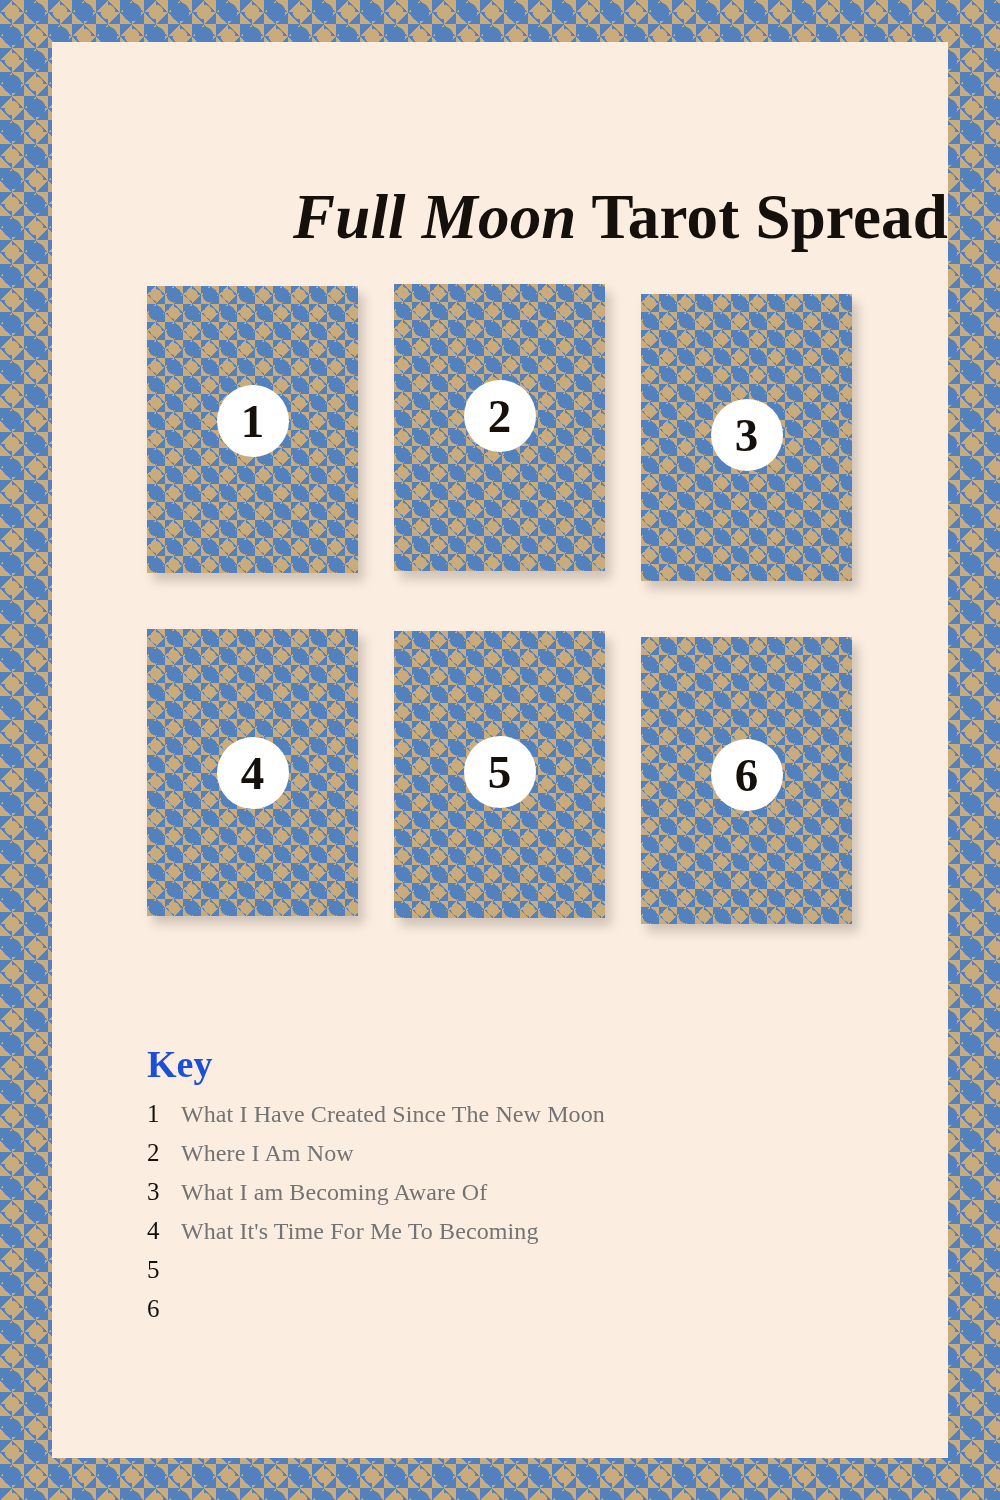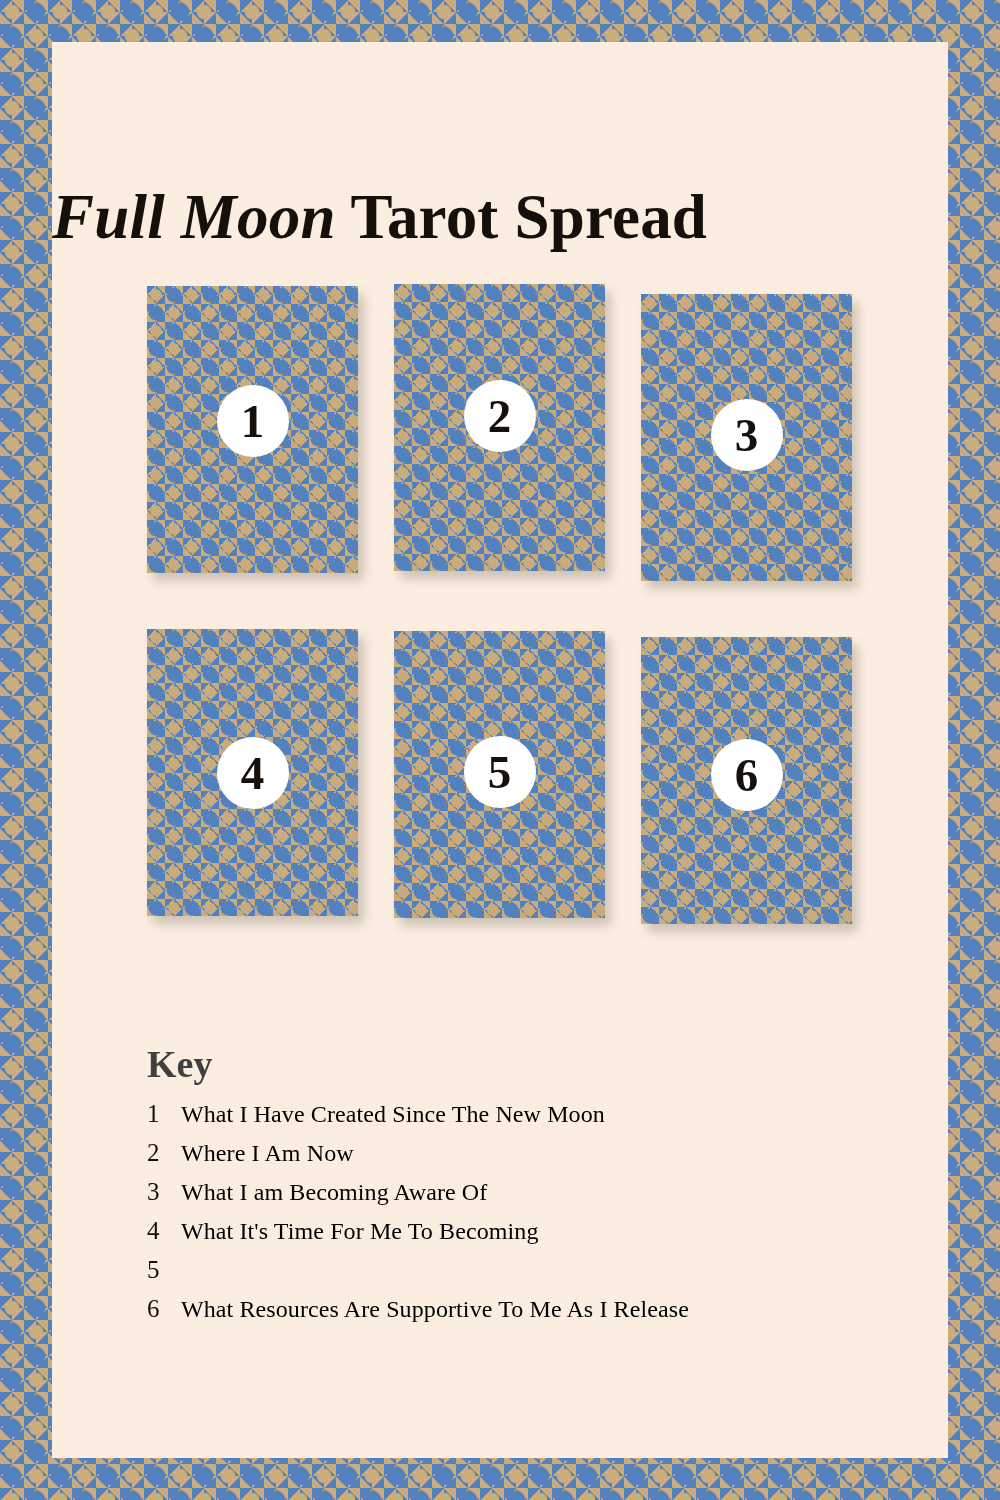--- a/index.html
+++ b/index.html
@@ -39,21 +39,21 @@
     right: 52px;
     bottom: 42px;
     background: #fbeee1;
   }
 
   .title {
     position: absolute;
     left: 0;
     right: 0;
     top: 100px;
-    text-align: left;
+    text-align: right;
     font-size: 63px;
     line-height: 1.05;
     color: #15100c;
     letter-spacing: 0.2px;
     white-space: nowrap;
   }
   .title .em {
     font-style: italic;
     font-weight: 700;
   }
@@ -121,21 +121,21 @@
   
   .key {
     position: absolute;
     left: 95px;
     top: 1000px;
     width: 760px;
   }
   .key-title {
     font-size: 38px;
     font-weight: 700;
-    color: #404040;
+    color: #1d4ed8;
     margin: 0 0 14px 0;
   }
   .key-list {
     list-style: none;
     margin: 0;
     padding: 0;
   }
   .key-item {
     display: flex;
     align-items: baseline;
@@ -143,21 +143,21 @@
   }
   .key-num {
     width: 34px;
     flex: 0 0 34px;
     font-size: 25px;
     color: #15100c;
     text-align: left;
   }
   .key-text {
     font-size: 24px;
-    color: #000000;
+    color: #737373;
     letter-spacing: 0.1px;
   }
 </style>
 </head>
 <body>
 
 <div class="poster">
   <div class="inner-panel">
 
     <h1 class="title">
@@ -209,19 +209,18 @@
         </li>
         <li class="key-item">
           <span class="key-num">4</span>
           <span class="key-text">What It's Time For Me To Becoming</span>
         </li>
         <li class="key-item">
           <span class="key-num">5</span>
         </li>
         <li class="key-item">
           <span class="key-num">6</span>
-          <span class="key-text">What Resources Are Supportive To Me As I Release</span>
         </li>
       </ul>
     </div>
 
   </div>
 </div>
 
 </body></html>

